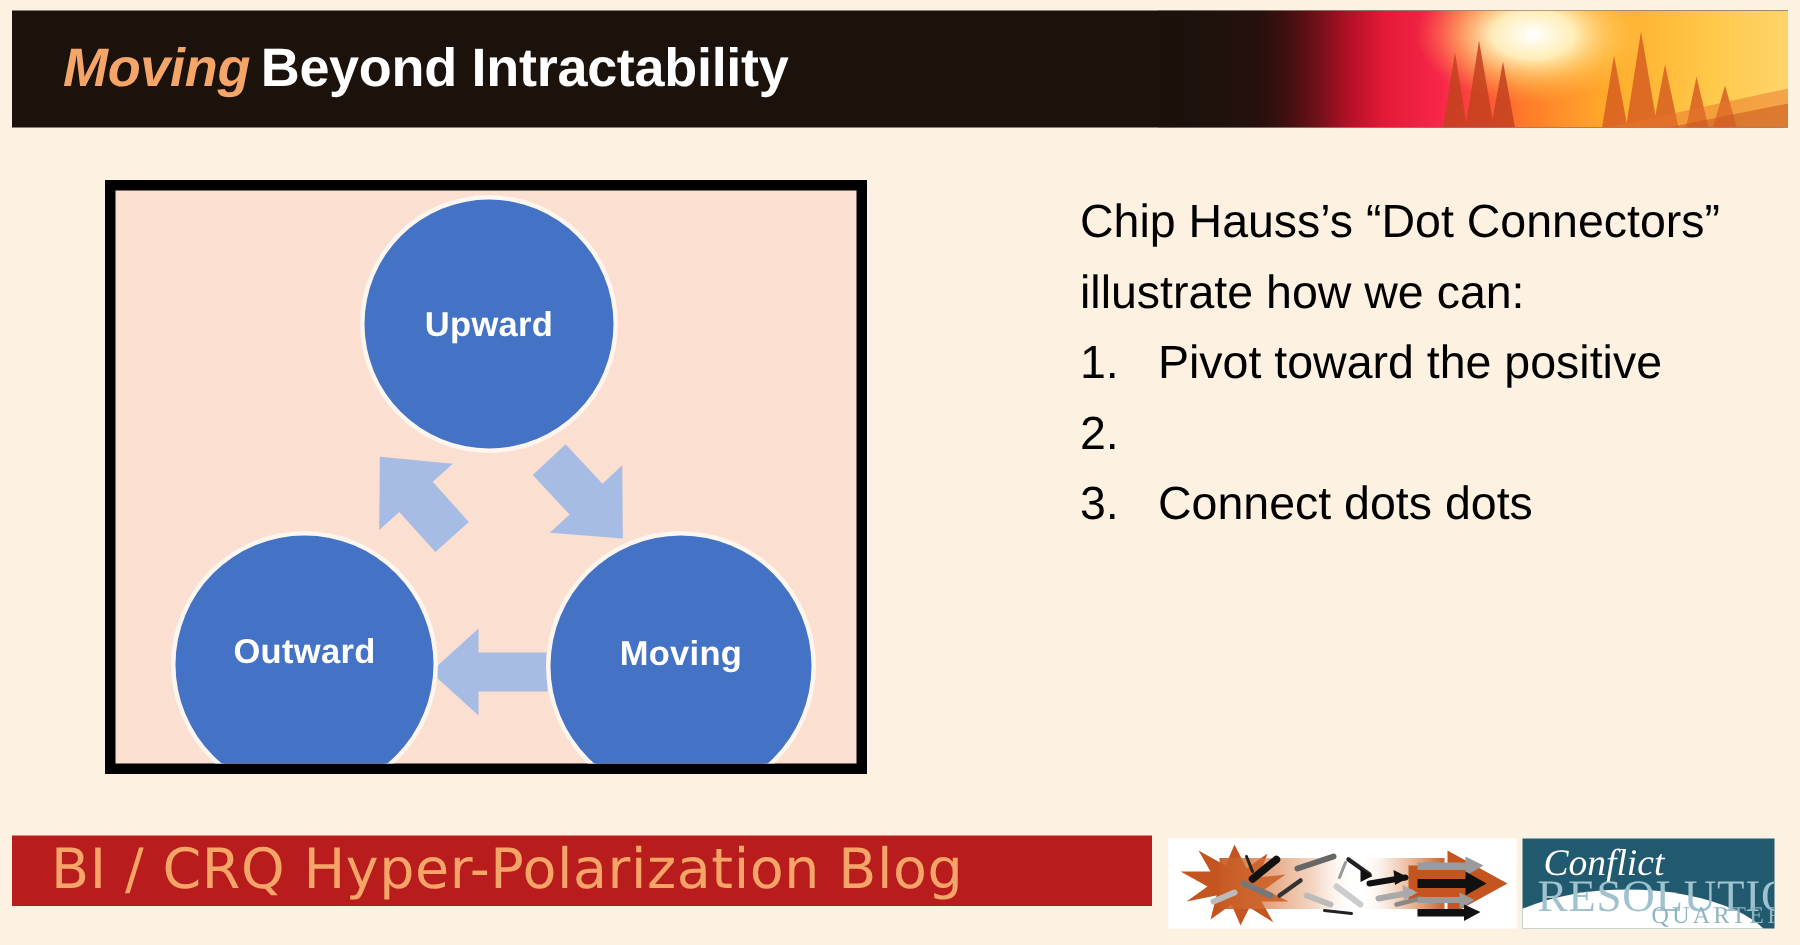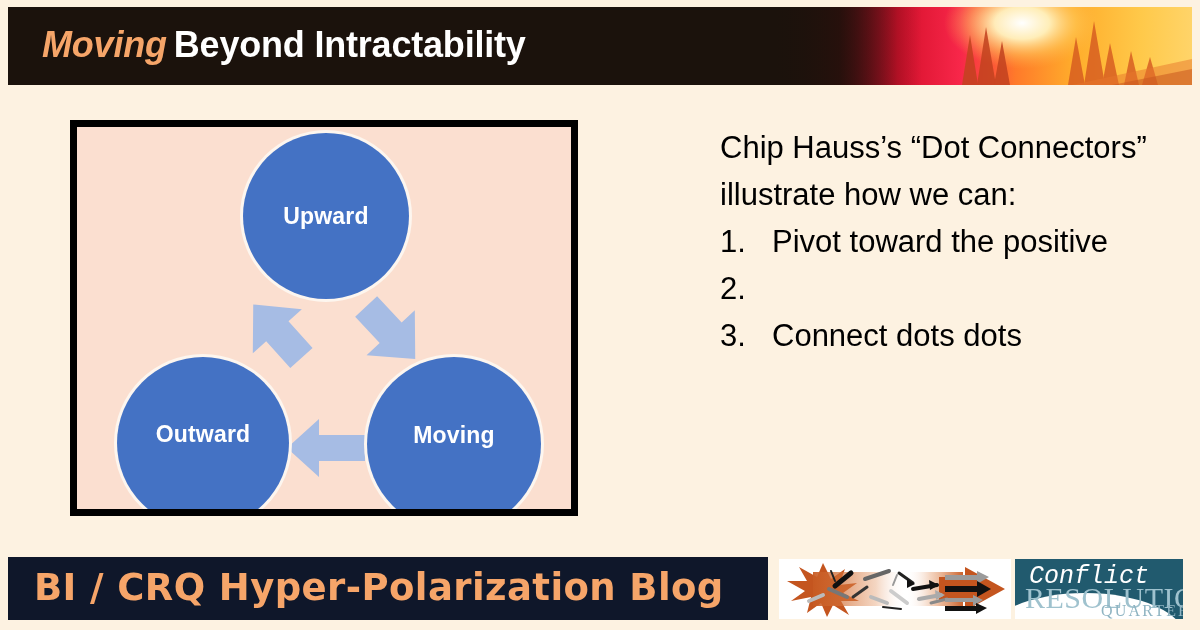--- a/index.html
+++ b/index.html
@@ -129,23 +129,22 @@
   #steps-list .step-text {
     flex: 1 1 auto;
   }
 
   
   #footer-bar {
     position: absolute;
     left: 8px;
     top: 557px;
     width: 760px;
-    height: 63px;
-    background: #0f172a;
-    font-weight: bold;
+    height: 47px;
+    background: #b91c1c;
   }
   #footer-title {
     position: absolute;
     left: 26px;
     top: 50%;
     transform: translateY(-54%);
     white-space: nowrap;
     color: #f6a569;
     font-size: 37px;
     letter-spacing: 0.4px;
@@ -166,21 +165,21 @@
     top: 559px;
     width: 168px;
     height: 60px;
     background: #215a6e;
     overflow: hidden;
   }
   #logo-crq .crq-conflict {
     position: absolute;
     left: 14px;
     top: 3px;
-    font-family: Liberation Mono, monospace;
+    font-family: Liberation Serif, serif;
     font-style: italic;
     font-size: 25px;
     color: #ffffff;
     z-index: 3;
   }
   #logo-crq .crq-resolution {
     position: absolute;
     left: 10px;
     top: 22px;
     font-family: "Liberation Serif", serif;

